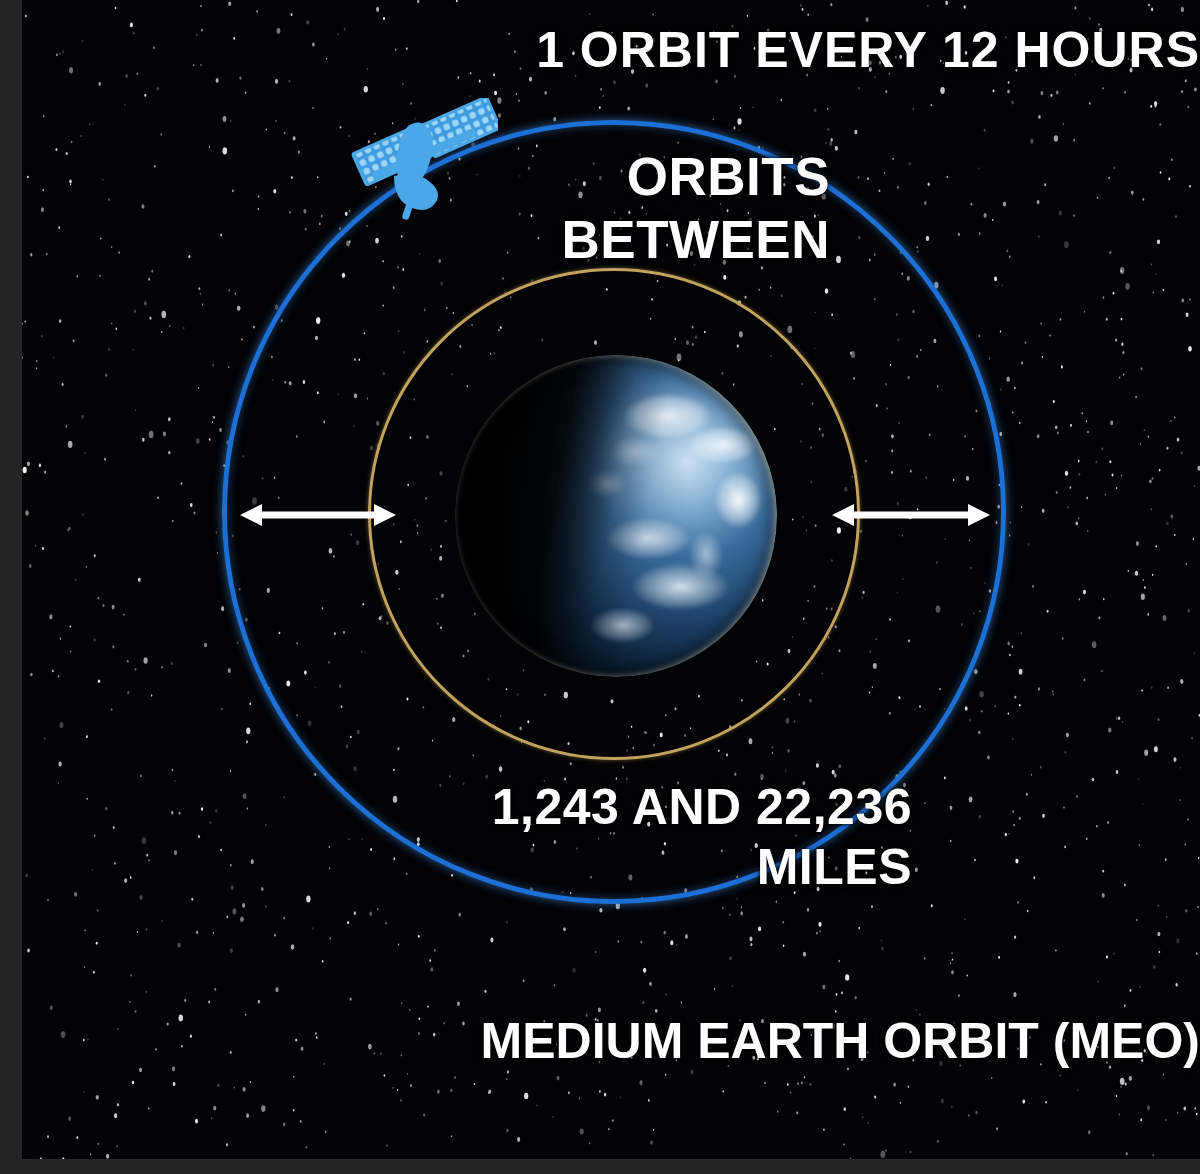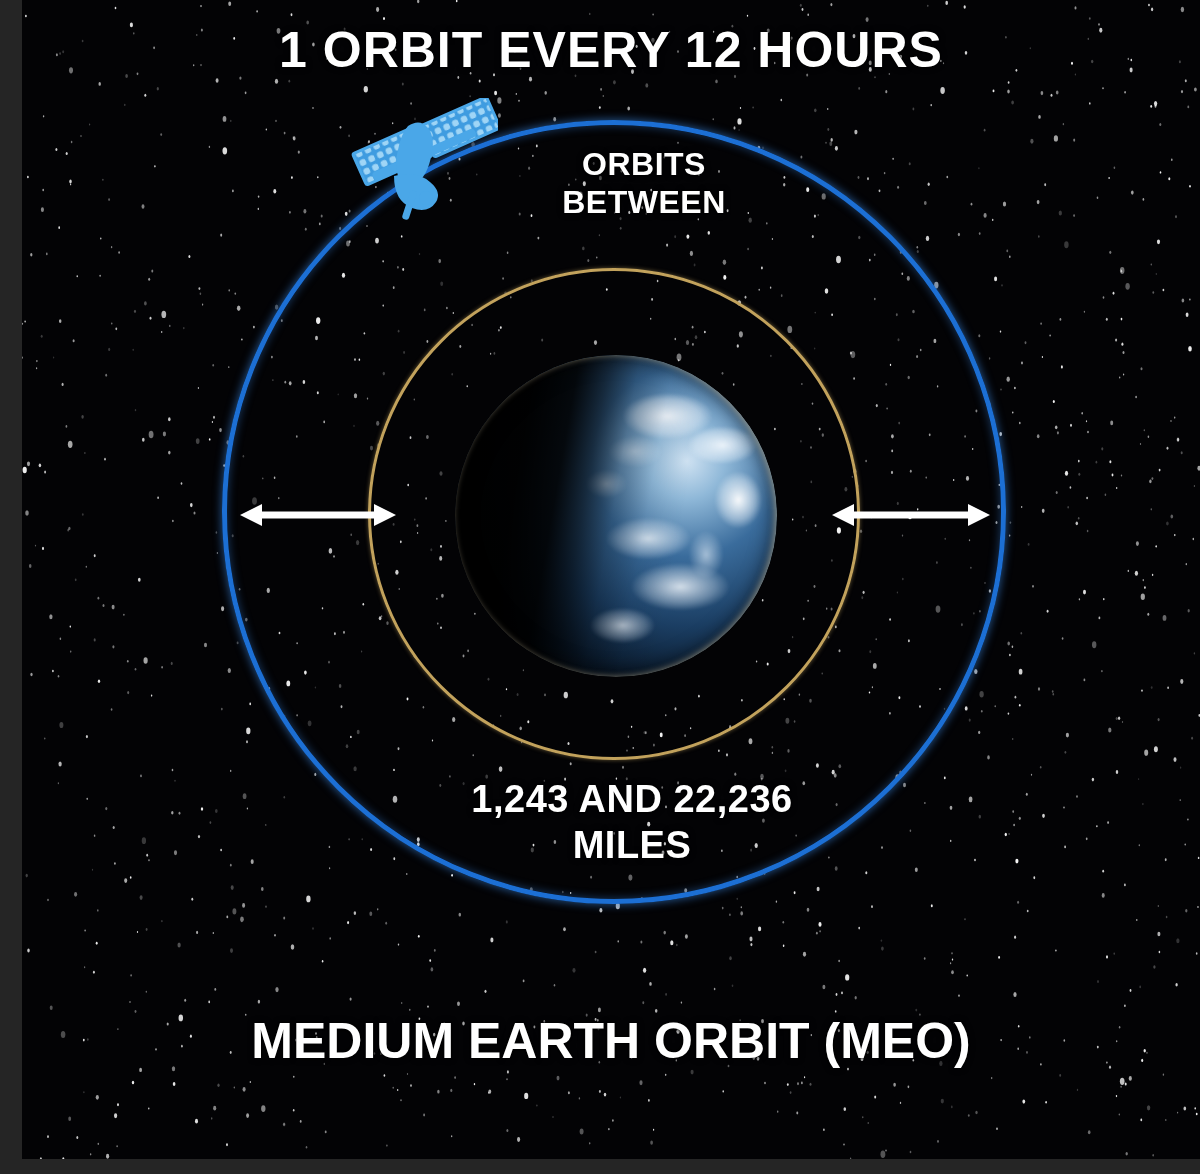--- a/index.html
+++ b/index.html
@@ -148,42 +148,42 @@
     height: 24px;
     top: 503px;
   }
   #arrow-left  { left: 218px; width: 156px; }
   #arrow-right { left: 810px; width: 158px; }
 
   
   .label {
     position: absolute;
     color: #ffffff;
-    text-align: center;
+    text-align: right;
     font-family: "Liberation Sans", sans-serif;
     font-weight: bold;
     letter-spacing: 0.5px;
     text-shadow: 0 0 6px rgba(0,0,0,0.95), 0 0 2px rgba(0,0,0,1);
     white-space: pre-line;
     line-height: 1.12;
     -webkit-font-smoothing: antialiased;
   }
   #title-top {
     left: 0; right: 0; top: 22px;
     font-size: 50px;
     letter-spacing: 1px;
   }
   #label-orbits-between {
-    left: 402px; width: 440px; top: 146px;
-    font-size: 32px;
+    left: 368px; width: 440px; top: 146px;
+    font-size: 53px;
     line-height: 1.18;
   }
   #label-distance {
     left: 330px; width: 560px; top: 777px;
-    font-size: 38px;
+    font-size: 50px;
     line-height: 1.20;
   }
   #caption-bottom {
     left: 0; right: 0; top: 1013px;
     font-size: 50px;
     letter-spacing: 0px;
   }
 </style>
 </head>
 <body>

